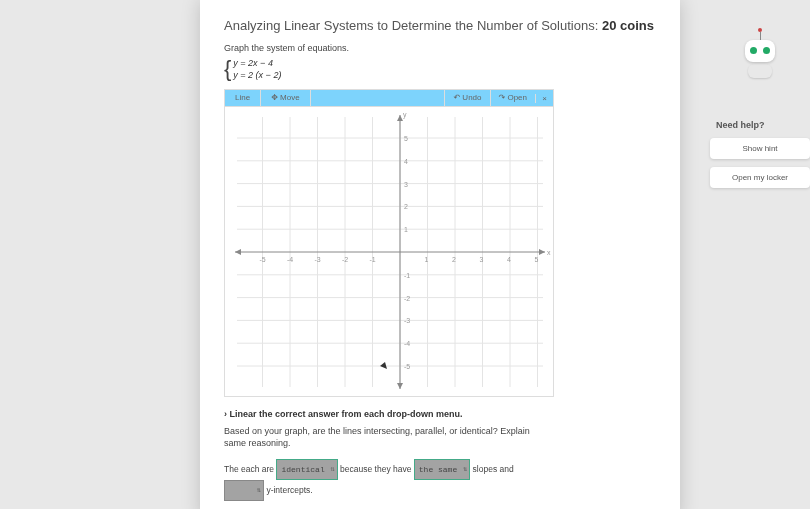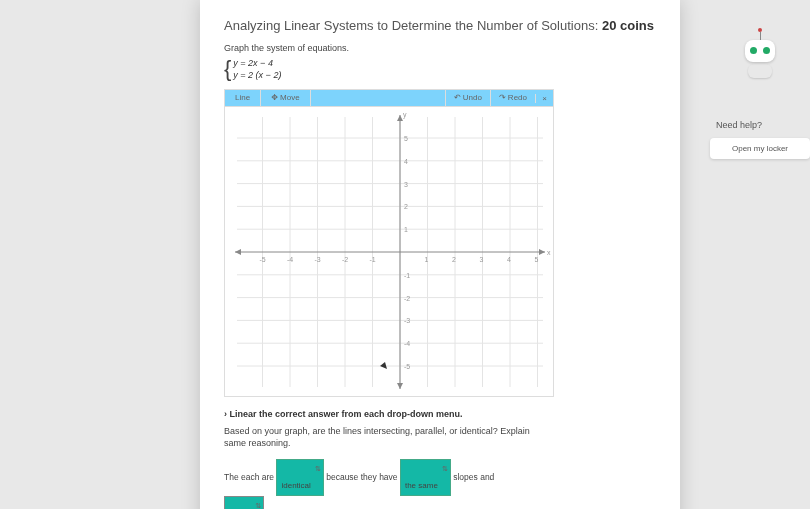--- a/index.html
+++ b/index.html
@@ -14,26 +14,26 @@
   .eqs { font-size:9px; color:#333; line-height:12px; font-style:italic; }
   .toolbar { display:flex; align-items:center; background:#7dd3fc; border:1px solid #ddd; font-size:8px; color:#666; width:330px; height:18px; }
   .toolbar .tab { padding:0 10px; border-right:1px solid #ddd; line-height:18px; }
   .toolbar .spacer { flex:1; }
   .toolbar .btn { padding:0 8px; line-height:18px; border-left:1px solid #ddd; }
   .toolbar .close { width:18px; text-align:center; border-left:1px solid #ddd; }
   .graph { width:330px; height:290px; border:1px solid #ddd; border-top:none; background:#fff; }
   .prompt2 { font-size:9px; font-weight:bold; color:#333; margin-top:12px; }
   .body2 { font-size:9px; color:#444; margin-top:6px; line-height:12px; width:330px; }
   .answer-line { font-size:8.5px; color:#444; margin-top:10px; line-height:16px; width:360px; }
-  .dd { display:inline-block; border:1px solid #888; padding:18px 12px 1px 4px; font-size:8px; position:relative; background:#14b8a6; vertical-align:middle; }
+  .dd { display:inline-block; border:1px solid #888; padding:2px 12px 1px 4px; font-size:8px; position:relative; background:#a3a3a3; vertical-align:middle;font-family:Liberation Mono, monospace; }
   .dd.selected { border:1px solid #4a8; }
   .dd::after { content:"⇅"; position:absolute; right:2px; top:1px; font-size:7px; color:#666; }
   .dd.empty { width:40px; }
   .side { position:absolute; right:0; top:120px; width:100px; }
-  .side .lbl { font-size:9px; font-weight:normal; color:#555; margin-bottom:8px; padding-left:6px; }
+  .side .lbl { font-size:9px; font-weight:bold; color:#555; margin-bottom:8px; padding-left:6px; }
   .side .pill { background:#fff; border-radius:4px; box-shadow:0 1px 3px rgba(0,0,0,.15); font-size:8px; color:#555; padding:6px 8px; margin-bottom:8px; text-align:center; cursor:pointer; }
   .robot { position:absolute; right:30px; top:40px; width:40px; height:44px; }
   .robot .head { width:30px; height:22px; background:#fff; border-radius:8px; margin:0 auto; position:relative; box-shadow:0 1px 3px rgba(0,0,0,.2); }
   .robot .eye { width:7px; height:7px; background:#2a6; border-radius:50%; position:absolute; top:7px; }
   .robot .eye.l{ left:5px;} .robot .eye.r{ right:5px;}
   .robot .ant { width:1px; height:8px; background:#888; position:absolute; left:50%; top:-8px; }
   .robot .ant::after{content:"";width:4px;height:4px;background:#c44;border-radius:50%;position:absolute;left:-2px;top:-4px;}
   .robot .body { width:24px; height:14px; background:#e8e8e8; border-radius:6px; margin:2px auto 0; box-shadow:0 1px 2px rgba(0,0,0,.15);}
   svg text { font-size:7px; fill:#999; }
 </style>
@@ -55,21 +55,21 @@
       <div>y = 2x − 4</div>
       <div>y = 2 (x − 2)</div>
     </div>
   </div>
 
   <div class="toolbar">
     <div class="tab">Line</div>
     <div class="tab">✥ Move</div>
     <div class="spacer"></div>
     <div class="btn">↶ Undo</div>
-    <div class="btn">↷ Redo</div>
+    <div class="btn">↷ Open</div>
     <div class="close">×</div>
   </div>
 
   <div class="graph">
     <svg width="330" height="290">
       <g id="gridlines">
           <line x1="37.5" x2="37.5" y1="10" y2="280" stroke="#e4e4e4"></line>
           <line x1="65" x2="65" y1="10" y2="280" stroke="#e4e4e4"></line>
           <line x1="92.5" x2="92.5" y1="10" y2="280" stroke="#e4e4e4"></line>
           <line x1="120" x2="120" y1="10" y2="280" stroke="#e4e4e4"></line>
@@ -145,14 +145,15 @@
   <div class="head">
       <div class="ant"></div>
       <div class="eye l"></div>
       <div class="eye r"></div>
     </div>
   <div class="body"></div>
 </div>
 
 <div class="side">
   <div class="lbl">Need help?</div>
+  <div class="pill">Show hint</div>
   <div class="pill">Open my locker</div>
 </div>
 
 </body></html>

